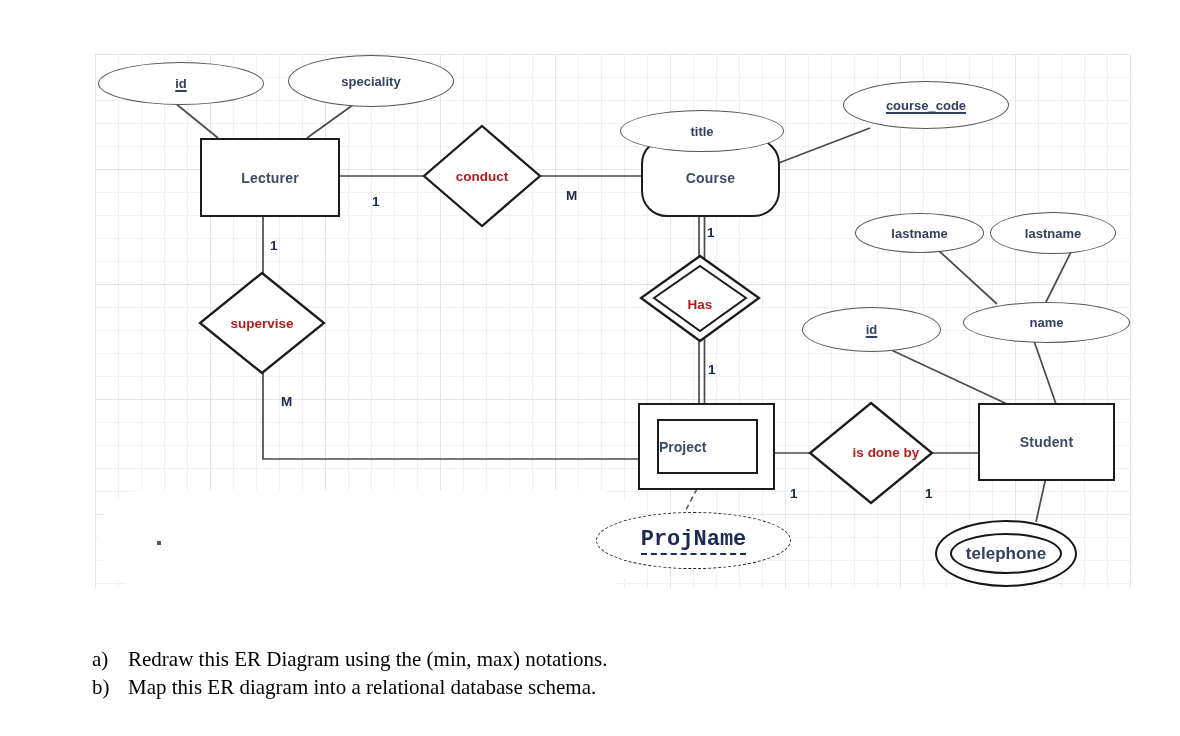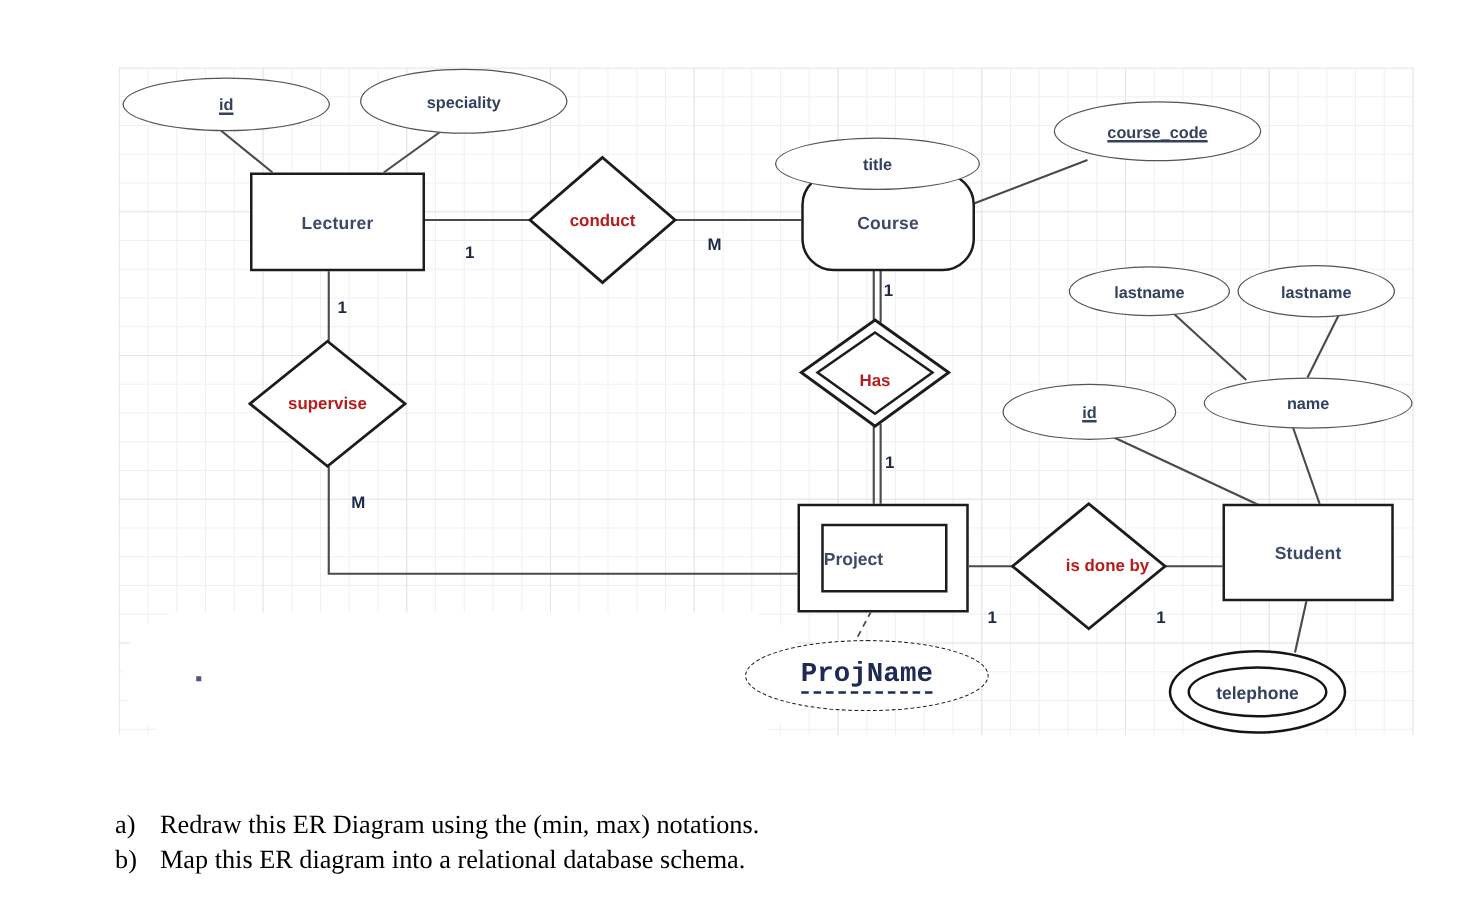--- a/index.html
+++ b/index.html
@@ -41,21 +41,21 @@
   .ellipse{
     position:absolute;background:#fff;border:1.7px solid #555;border-radius:50%;
     display:flex;align-items:center;justify-content:center;
     font-size:13px;font-weight:700;color:#33405e;
   }
   .ellipse.thick{border:2.4px solid #151515;}
   .ellipse-inner{
     position:absolute;left:13px;right:13px;top:11px;bottom:11px;background:#fff;
     border:2.2px solid #151515;border-radius:50%;
     display:flex;align-items:center;justify-content:center;
-    font-size:14px;font-weight:700;color:#33405e;
+    font-size:17px;font-weight:700;color:#33405e;
   }
   .ellipse.dashed{
     border:1.6px dashed #222;
     font-family:"Liberation Mono",monospace;font-size:22px;font-weight:700;color:#1d2a55;
   }
   .key-label{text-decoration:underline;text-underline-offset:2px;text-decoration-thickness:1.5px;}
   .dash-key{border-bottom:2px dashed #1d2a55;padding-bottom:1px;}
   .diamond-label{
     position:absolute;transform:translate(-50%,-50%);
     font-size:13.5px;font-weight:600;color:#b91c1c;white-space:nowrap;

